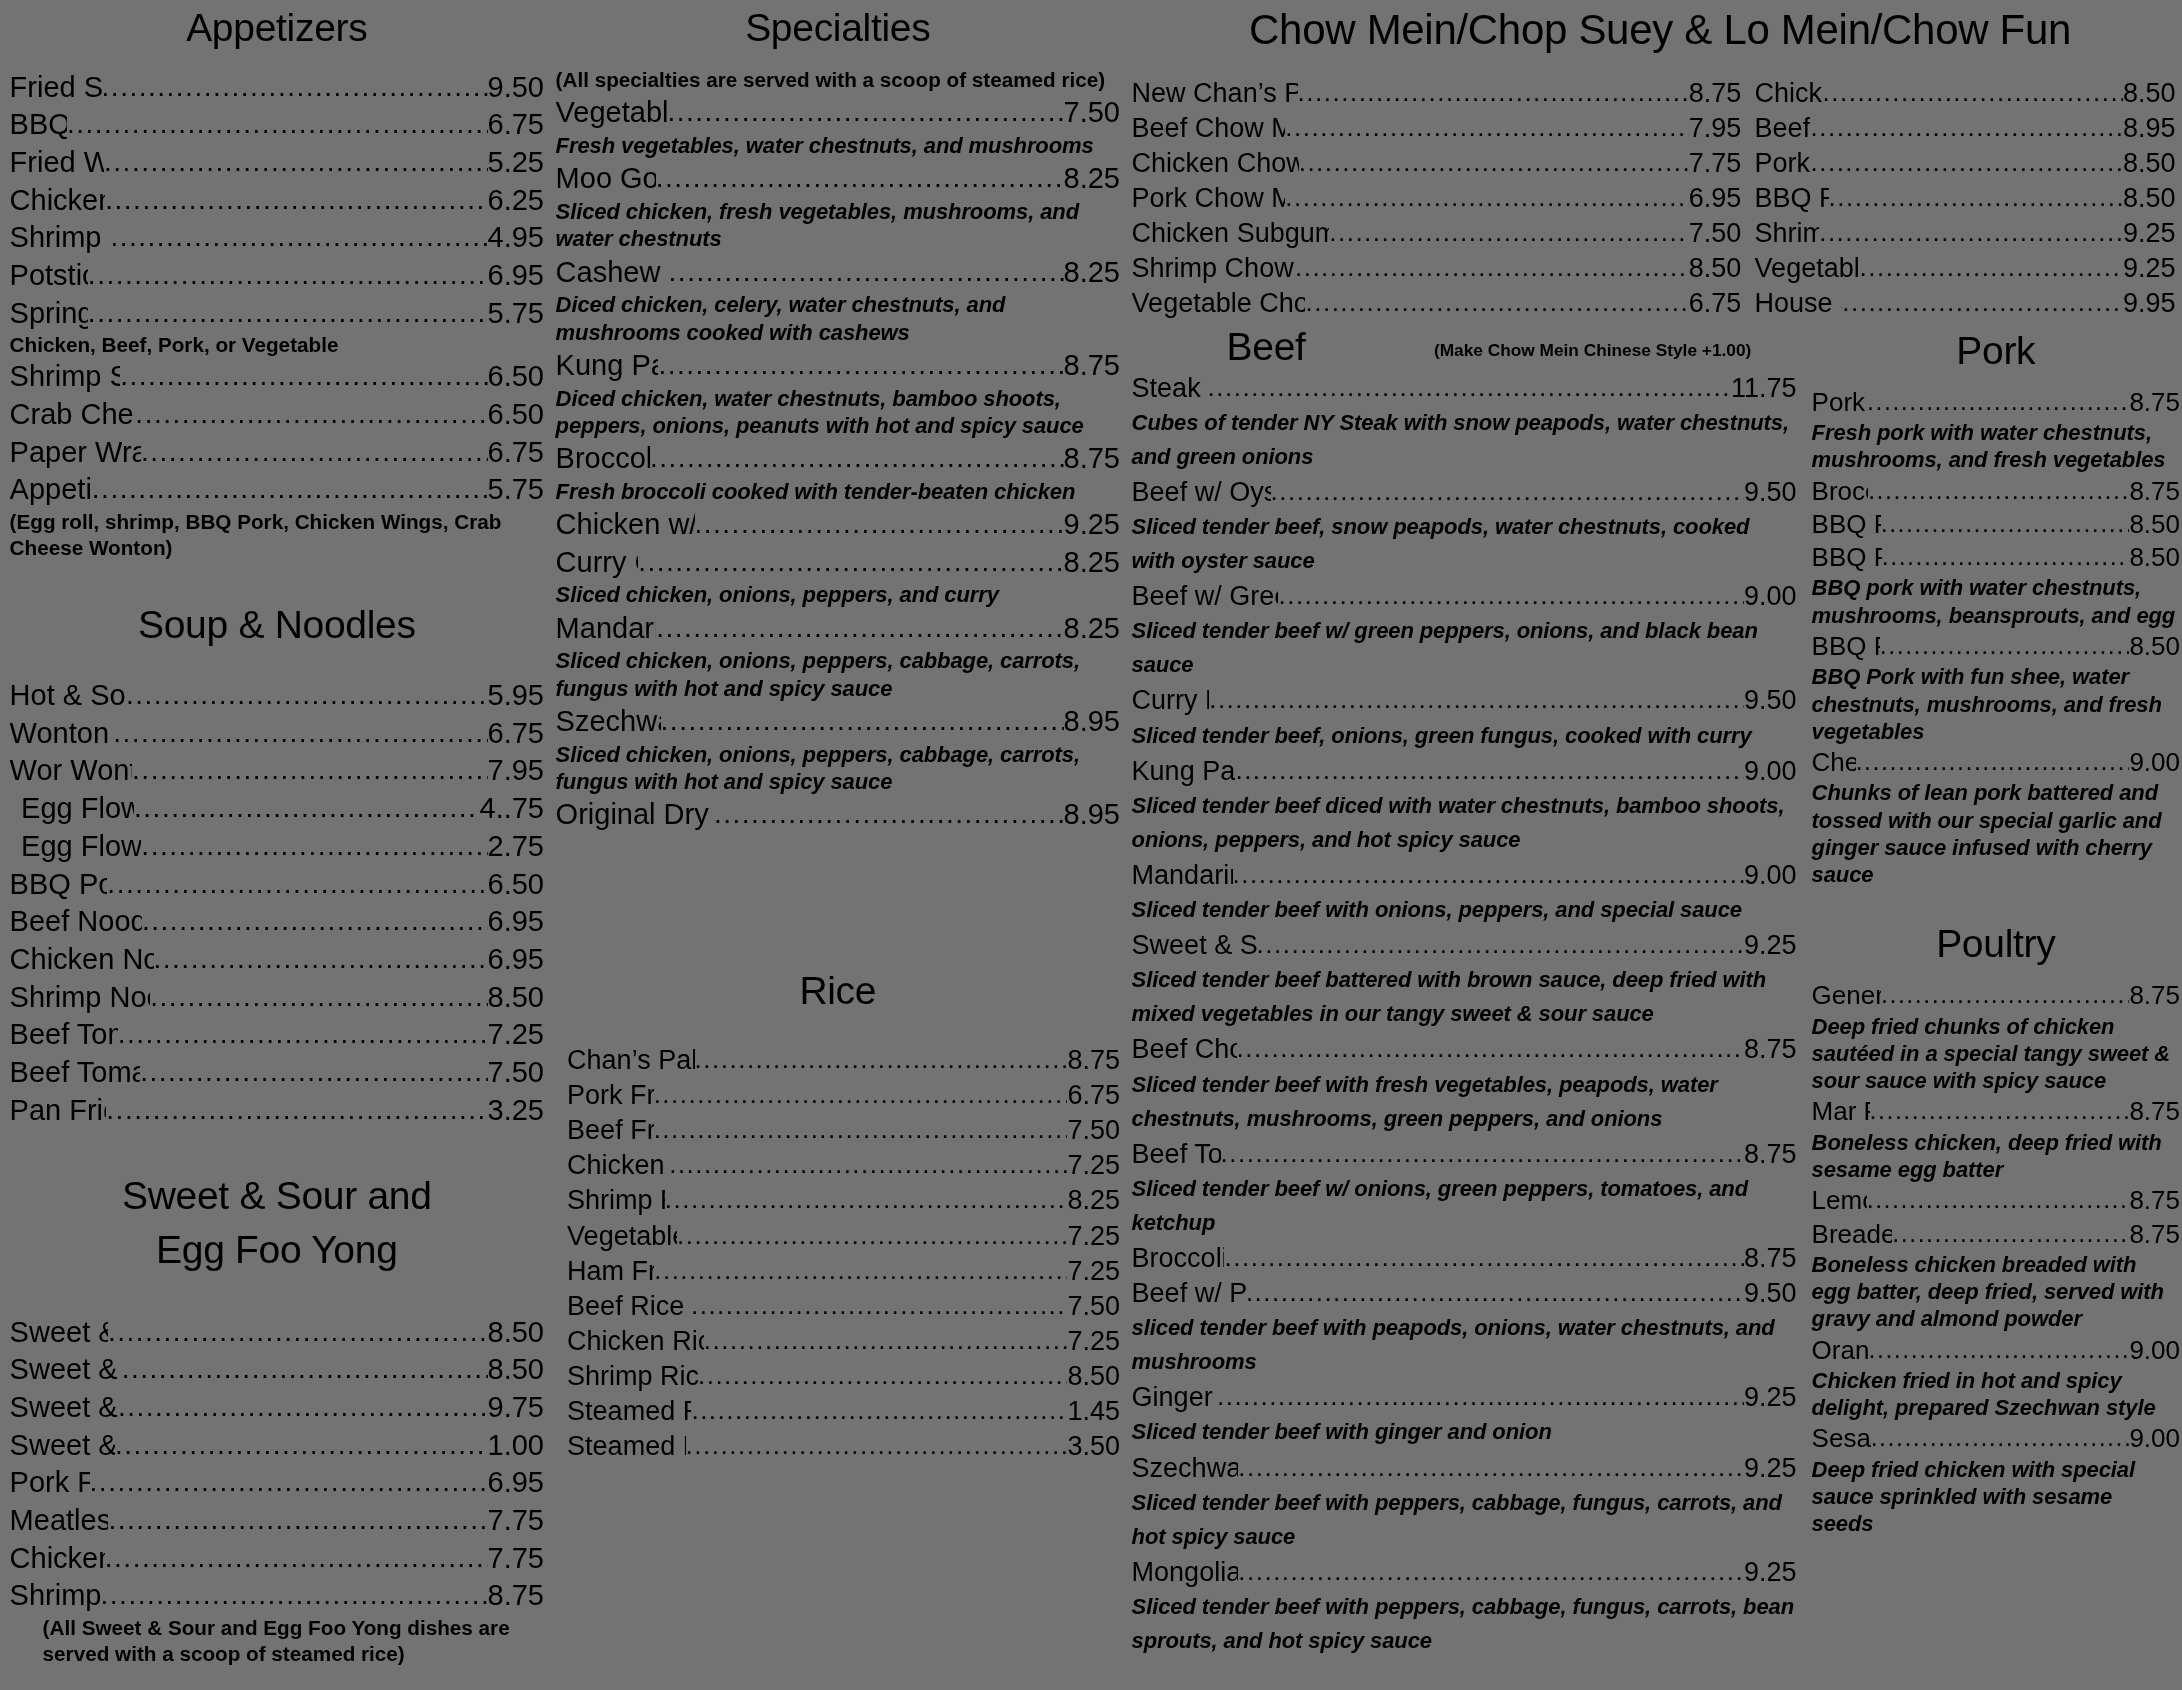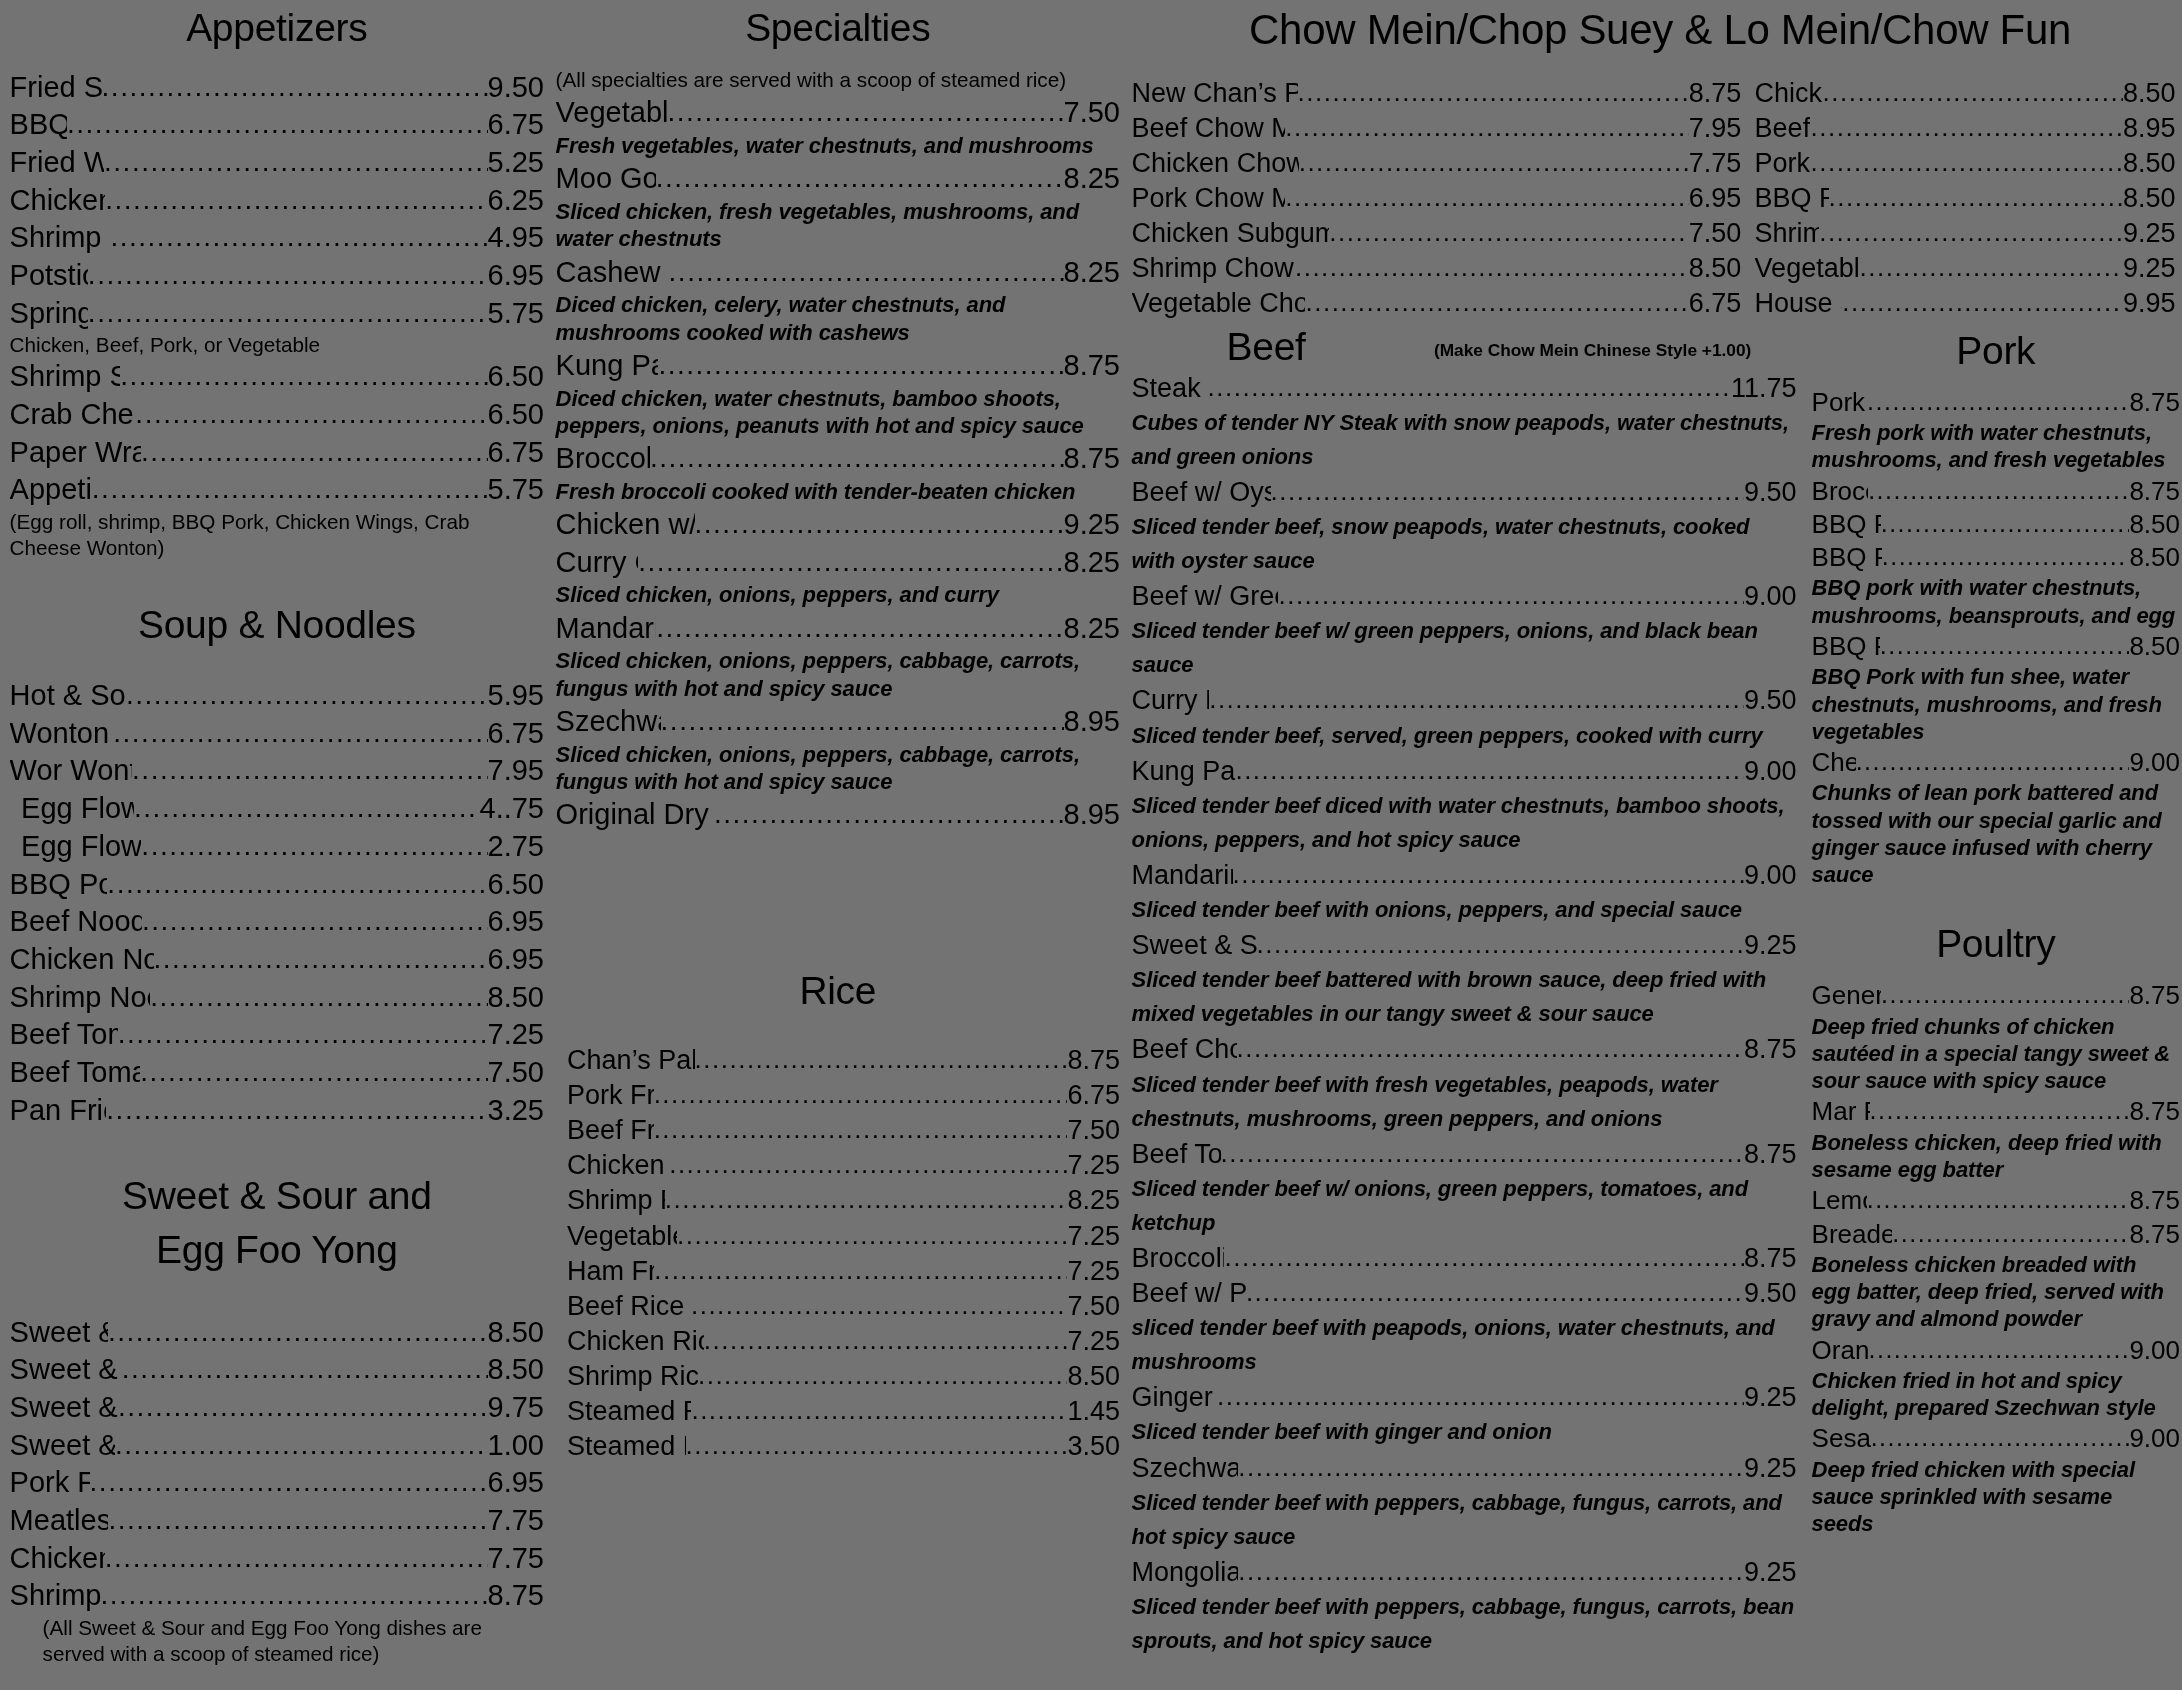--- a/index.html
+++ b/index.html
@@ -72,21 +72,21 @@
     font-size: 22px;
     line-height: 1.24;
     font-weight: 600;
     letter-spacing: -0.1px;
     margin: 0 0 1px 0;
     font-style: italic;
   }
   .desc.sp { line-height: 1.55; }
   .note {
     font-size: 20.7px;
-    font-weight: 400;
+    font-weight: 700;
     line-height: 1.25;
   }
   .note.indent { padding-left: 33px; }
   .tiny {
     font-size: 17.3px;
     font-weight: 700;
     text-align: center;
   }
 
   .gap-8  { height: 7.7px; }
@@ -529,21 +529,21 @@
           <span class="nm">Beef w/ Green Peppers</span>
           <span class="dots">......................................................................................................</span>
           <span class="pr">9.00</span>
         </div>
       <div class="desc sp">Sliced tender beef w/ green peppers, onions, and black bean sauce</div>
       <div class="item s">
           <span class="nm">Curry Beef</span>
           <span class="dots">......................................................................................................</span>
           <span class="pr">9.50</span>
         </div>
-      <div class="desc sp">Sliced tender beef, served, green peppers, cooked with curry</div>
+      <div class="desc sp">Sliced tender beef, onions, green fungus, cooked with curry</div>
       <div class="item s">
           <span class="nm">Kung Pao Beef</span>
           <span class="dots">......................................................................................................</span>
           <span class="pr">9.00</span>
         </div>
       <div class="desc sp">Sliced tender beef diced with water chestnuts, bamboo shoots, onions, peppers, and hot spicy sauce</div>
       <div class="item s">
           <span class="nm">Mandarin Beef</span>
           <span class="dots">......................................................................................................</span>
           <span class="pr">9.00</span>

